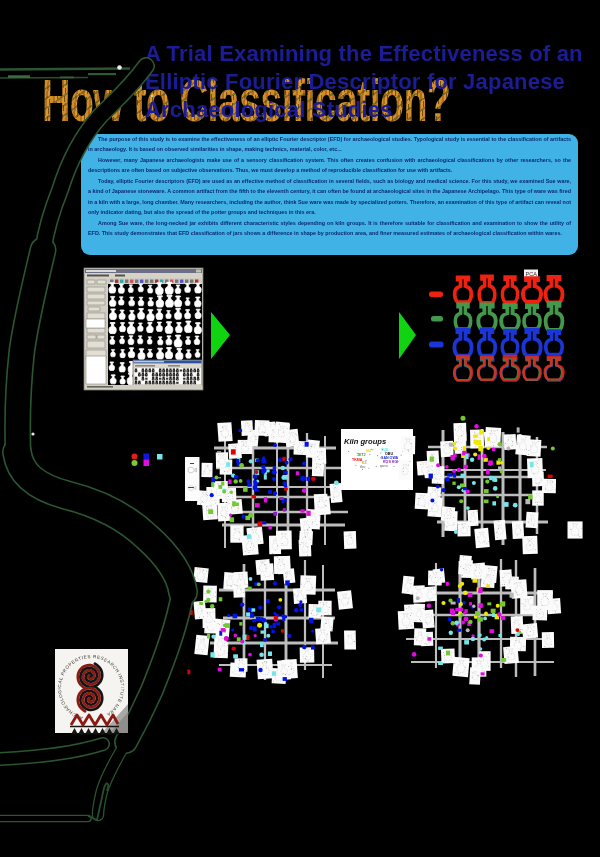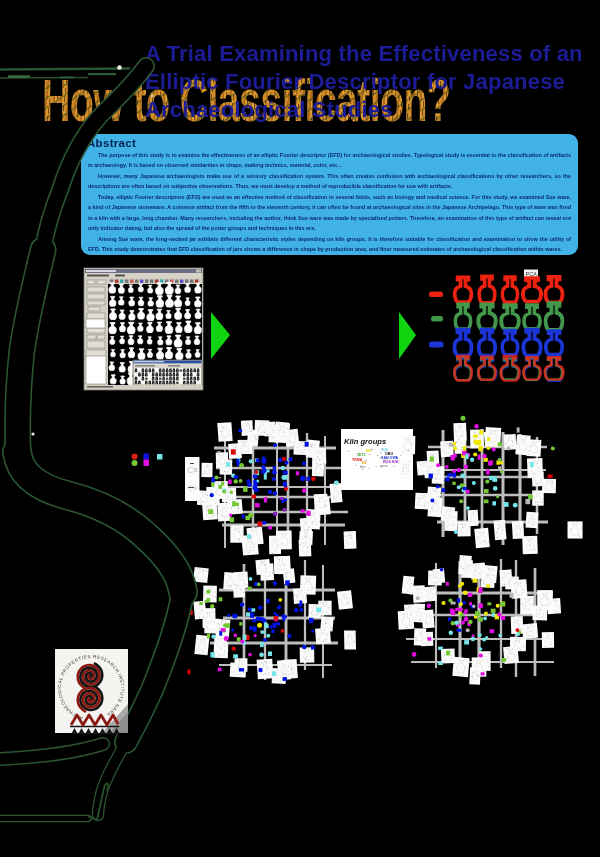--- a/index.html
+++ b/index.html
@@ -21,21 +21,20 @@
 </style>
 </head>
 <body>
 <div id="poster">
 
   <div class="orange">How to Classification?</div>
 
   <div class="navy">A Trial Examining the Effectiveness of an<br>Elliptic Fourier Descriptor for Japanese<br>Archaeological Studies</div>
 
   <div class="abs">
-    <h2>Abstract</h2>
     <div class="body">
       <p>The purpose of this study is to examine the effectiveness of an elliptic Fourier descriptor (EFD) for archaeological studies. Typological study is essential to the classification of artifacts in archaeology. It is based on observed similarities in shape, making technics, material, color, etc...</p>
       <p>However, many Japanese archaeologists make use of a sensory classification system. This often creates confusion with archaeological classifications by other researchers, so the descriptions are often based on subjective observations. Thus, we must develop a method of reproducible classification for use with artifacts.</p>
       <p>Today, elliptic Fourier descriptors (EFD) are used as an effective method of classification in several fields, such as biology and medical science. For this study, we examined Sue ware, a kind of Japanese stoneware. A common artifact from the fifth to the eleventh century, it can often be found at archaeological sites in the Japanese Archipelago. This type of ware was fired in a kiln with a large, long chamber. Many researchers, including the author, think Sue ware was made by specialized potters. Therefore, an examination of this type of artifact can reveal not only indicator dating, but also the spread of the potter groups and techniques in this era.</p>
       <p>Among Sue ware, the long-necked jar exhibits different characteristic styles depending on kiln groups. It is therefore suitable for classification and examination to show the utility of EFD. This study demonstrates that EFD classification of jars shows a difference in shape by production area, and finer measured estimates of archaeological classification within wares.</p>
     </div>
   </div>
   <svg class="layer" width="600" height="857" viewBox="0 0 600 857">
 
 <rect x="84" y="268" width="119" height="122" fill="#d6d2c8" stroke="#7a7a72" stroke-width="0.8"></rect>

